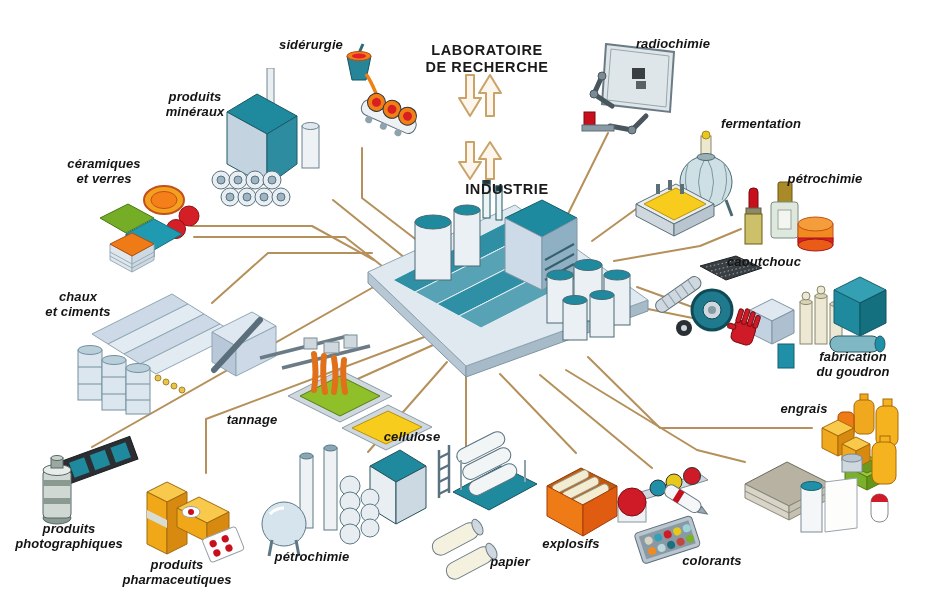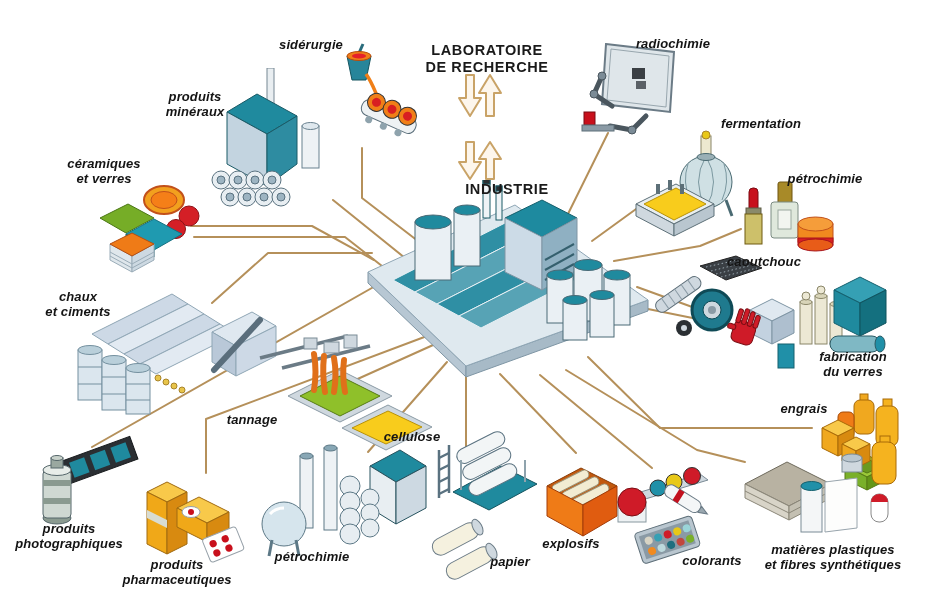--- a/index.html
+++ b/index.html
@@ -508,23 +508,21 @@
   <div class="lbl" style="left:69px;top:522px">produits
 photographiques</div>
   <div class="lbl" style="left:177px;top:558px">produits
 pharmaceutiques</div>
   <div class="lbl" style="left:252px;top:413px">tannage</div>
   <div class="lbl" style="left:312px;top:550px">pétrochimie</div>
   <div class="lbl" style="left:412px;top:430px">cellulose</div>
   <div class="lbl" style="left:510px;top:555px">papier</div>
   <div class="lbl" style="left:571px;top:537px">explosifs</div>
   <div class="lbl" style="left:712px;top:554px">colorants</div>
-  <div class="lbl" style="left:833px;top:543px">matières plastiques
-et fibres synthétiques</div>
   <div class="lbl" style="left:804px;top:402px">engrais</div>
   <div class="lbl" style="left:853px;top:350px">fabrication
-du verres</div>
+du goudron</div>
   <div class="lbl" style="left:764px;top:255px">caoutchouc</div>
   <div class="lbl" style="left:825px;top:172px">pétrochimie</div>
   <div class="lbl" style="left:761px;top:117px">fermentation</div>
   <div class="lbl" style="left:673px;top:37px">radiochimie</div>
 
 </div>
 
 </body></html>

